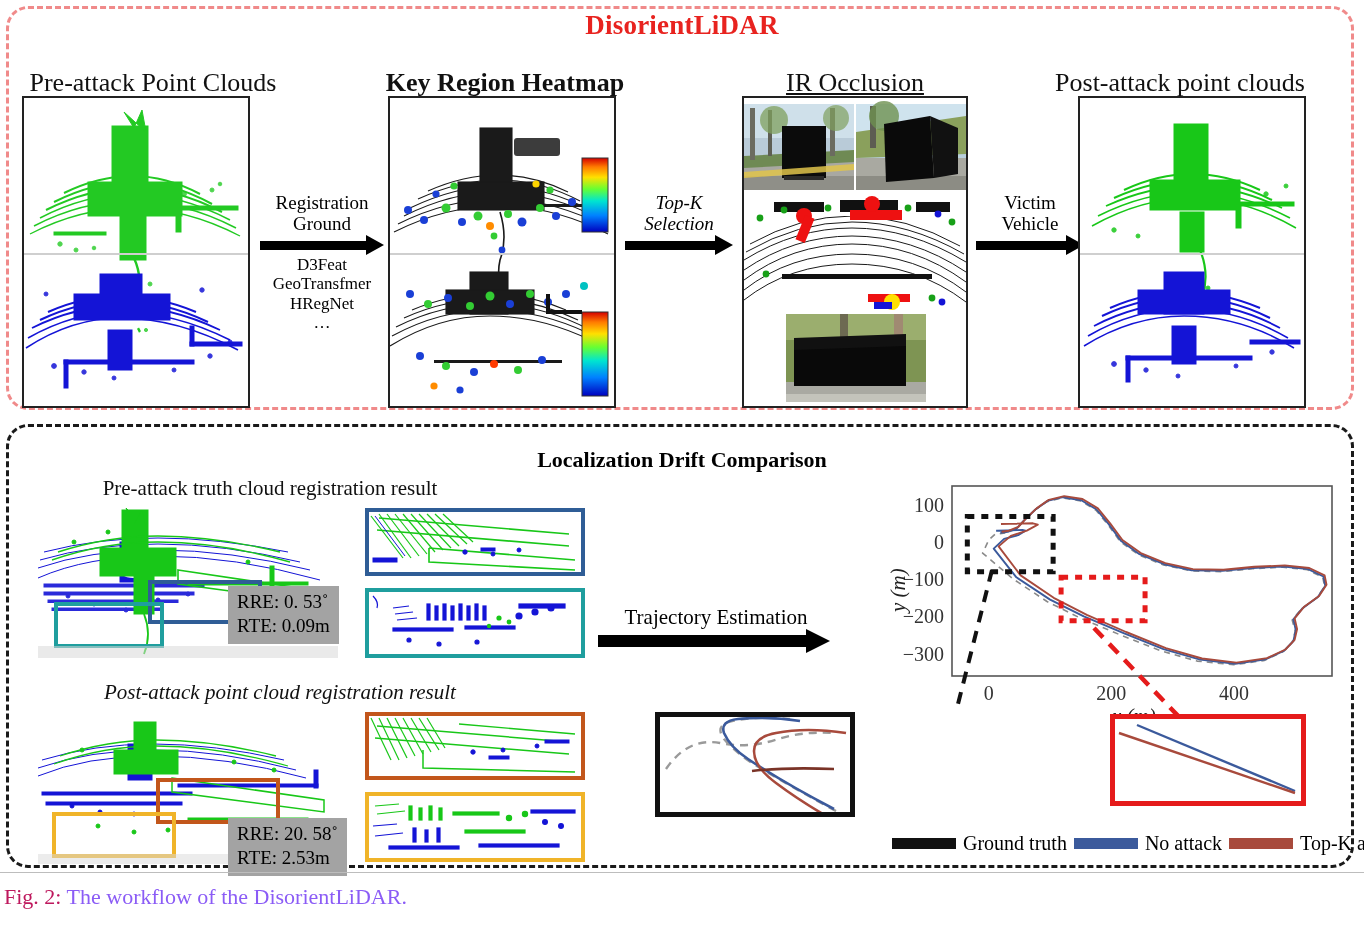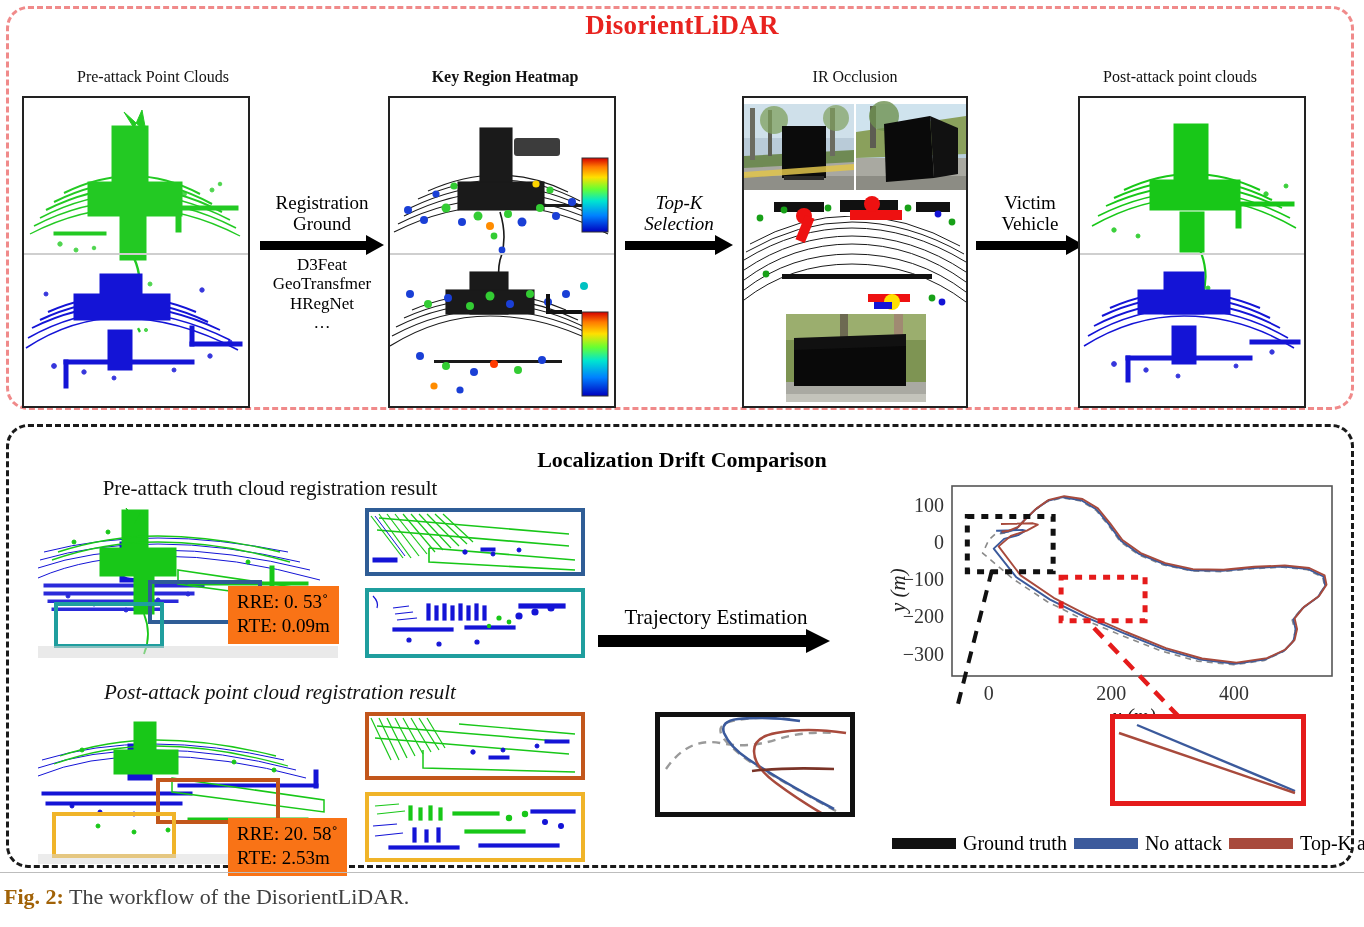--- a/index.html
+++ b/index.html
@@ -18,68 +18,68 @@
 
   .main-title{
     position:absolute;left:0;top:10px;width:1364px;text-align:center;
     font-weight:bold;font-size:27px;color:#e8231f;letter-spacing:.2px;
   }
   .section-title{
     position:absolute;top:447px;left:0;width:1364px;text-align:center;
     font-weight:bold;font-size:22px;color:#000;
   }
 
-  .col-label{position:absolute;font-size:16px;text-align:center;color:#111;white-space:nowrap;}
+  .col-label{position:absolute;font-size:26px;text-align:center;color:#111;white-space:nowrap;}
 
   .framebox{position:absolute;border:2px solid #222;background:#fff;box-sizing:border-box;overflow:hidden;}
 
   
   .arrow-wrap{position:absolute;text-align:center;}
   .arrow-txt{font-size:19px;line-height:1.12;white-space:nowrap;}
   .arrow-sub{font-size:17px;line-height:1.15;white-space:nowrap;}
   .arrow-bar{position:relative;height:14px;margin:3px auto 3px auto;}
   .arrow-bar .shaft{position:absolute;left:0;top:3px;height:9px;background:#000;}
   .arrow-bar .head{position:absolute;top:-3px;width:0;height:0;
     border-top:10px solid transparent;border-bottom:10px solid transparent;border-left:18px solid #000;}
 
   
   .metric-box{
-    position:absolute;background:#f97316;padding:4px 9px 6px 9px;
+    position:absolute;background:#a3a3a3;padding:4px 9px 6px 9px;
     font-size:19px;line-height:1.25;white-space:nowrap;color:#000;
   }
   .axis-label{position:absolute;font-size:21px;font-style:italic;color:#222;white-space:nowrap;}
   .ylabel{transform:rotate(-90deg);transform-origin:left top;}
 
   .inset-box{position:absolute;box-sizing:border-box;background:#fff;overflow:hidden;}
 
   
   .legend{position:absolute;display:flex;align-items:center;gap:0px;font-size:20px;white-space:nowrap;}
   .legend .swatch{display:inline-block;height:11px;width:64px;margin:0 7px;}
   .legend .ltxt{display:inline-block;}
 
   
   .caption{position:absolute;left:4px;top:884px;font-size:22px;white-space:nowrap;}
-  .caption .fignum{color:#a16207;font-weight:bold;}
-  .caption .captxt{color:#404040;}
+  .caption .fignum{color:#be185d;font-weight:normal;}
+  .caption .captxt{color:#8b5cf6;}
 
   .hairline{position:absolute;background:#bdbdbd;height:1px;}
   svg{display:block;}
 </style>
 </head>
 <body>
 
 <div class="stage">
 
   <div class="panel-top"></div>
 
   <div class="main-title">DisorientLiDAR</div>
 
   <div class="col-label" style="left:8px;top:68px;width:290px;">Pre-attack Point Clouds</div>
   <div class="col-label" style="left:365px;top:68px;width:280px;font-weight:bold;">Key Region Heatmap</div>
-  <div class="col-label" style="left:735px;top:68px;width:240px;">IR Occlusion</div>
+  <div class="col-label" style="left:735px;top:68px;width:240px;text-decoration:underline;">IR Occlusion</div>
   <div class="col-label" style="left:1030px;top:68px;width:300px;">Post-attack point clouds</div>
 
   <div class="framebox" style="left:22px;top:96px;width:228px;height:312px;">
     <svg width="224" height="308" viewBox="0 0 224 308">
       <rect width="224" height="308" fill="#fff"></rect>
       <g stroke="#18c718" fill="#18c718">
         <g opacity="0.95">
           <ellipse cx="108" cy="98" rx="30" ry="19" fill="#fff" stroke="none"></ellipse>
           <path d="M40 95 Q75 78 108 78 Q142 78 176 96" fill="none" stroke-width="2"></path>
           <path d="M30 104 Q70 84 108 84 Q148 84 188 106" fill="none" stroke-width="2"></path>

